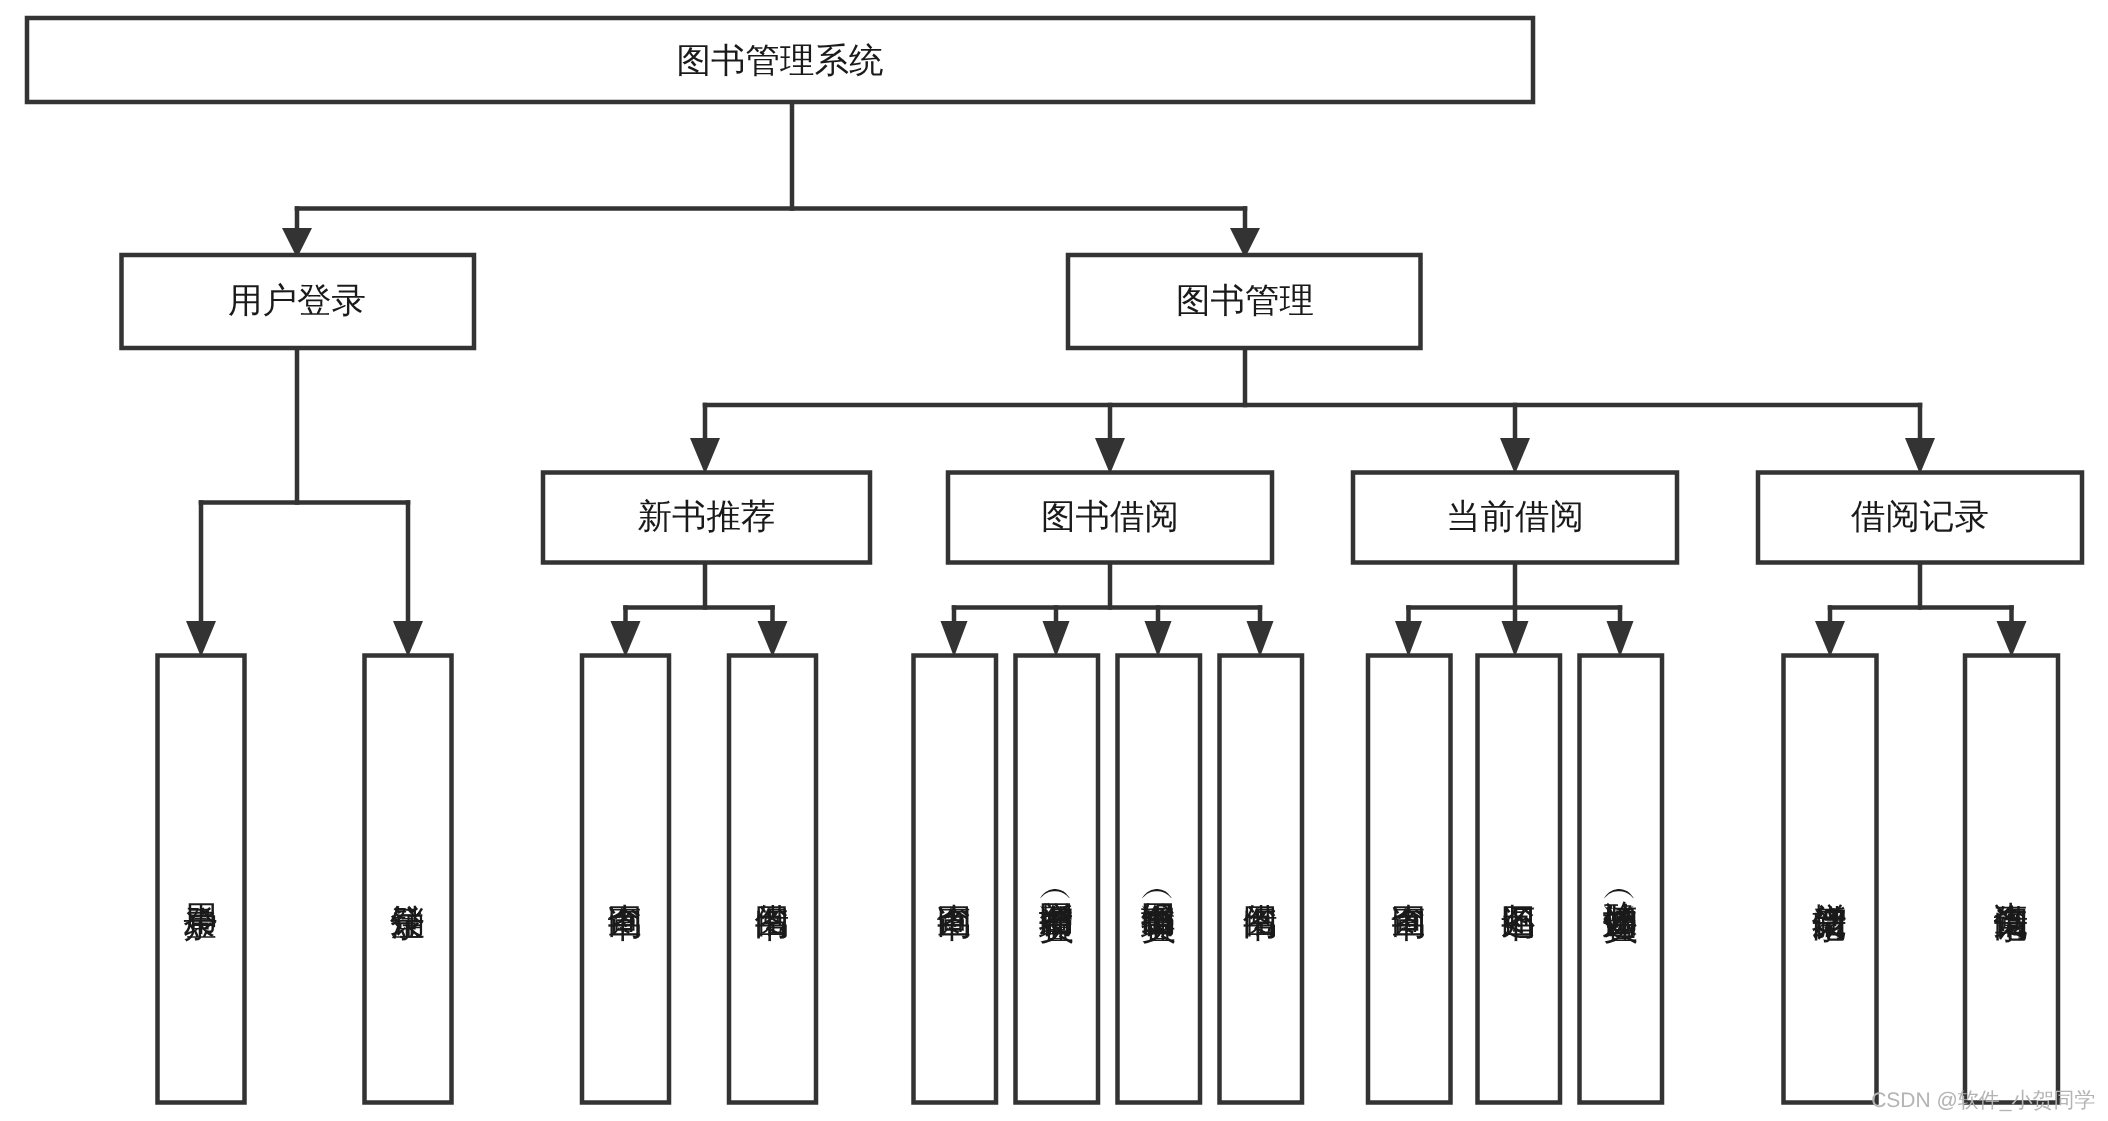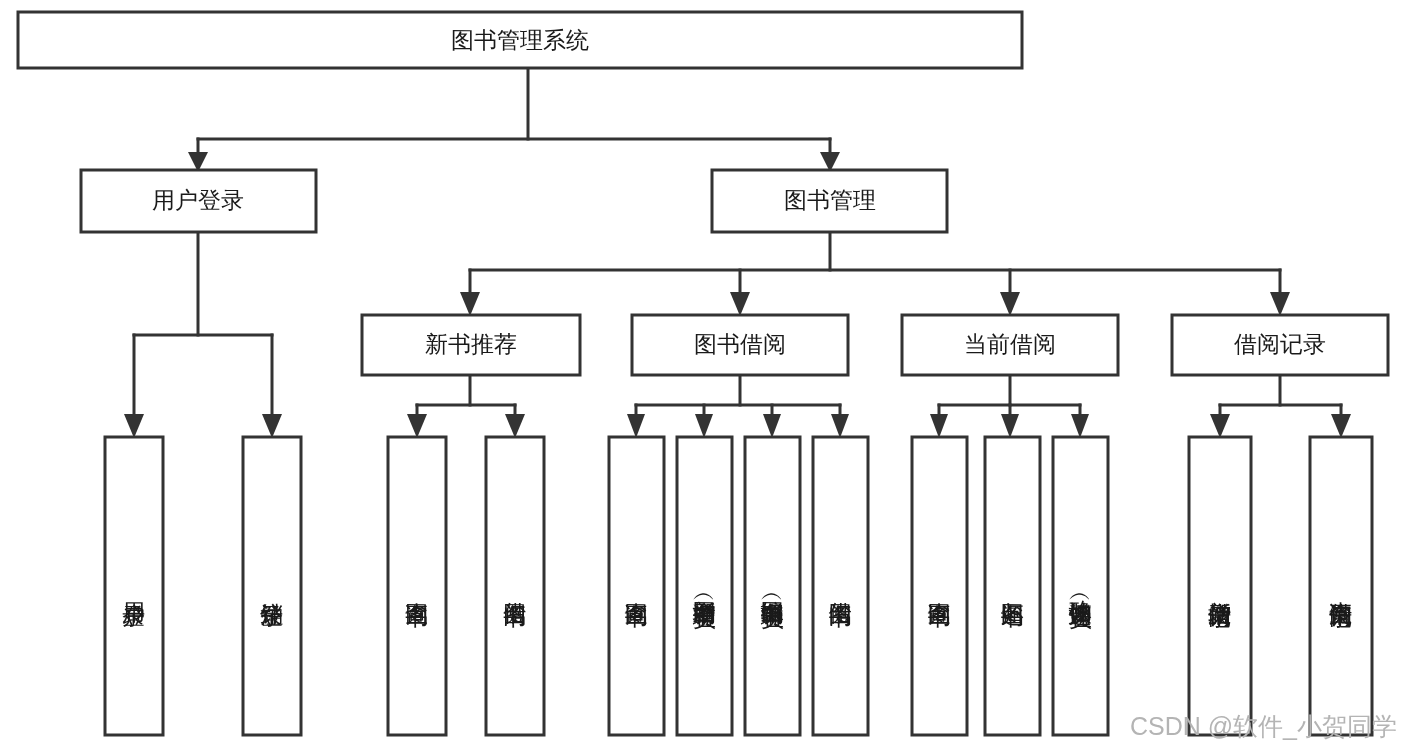--- a/index.html
+++ b/index.html
@@ -63,21 +63,21 @@
     justify-content: center;
     text-align: center;
     white-space: nowrap;
     pointer-events: none;
   }
   #watermark {
     position: absolute;
     right: 8px;
     bottom: 4px;
     font-family: "Liberation Sans", "DejaVu Sans", sans-serif;
-    font-size: 25px;
+    font-size: 14px;
     color: #b4b4b4;
     white-space: nowrap;
   }
 </style>
 </head>
 <body>
 
 <div id="diagram-root">
 
   <svg id="tree-svg" viewBox="0 0 1405 747">

